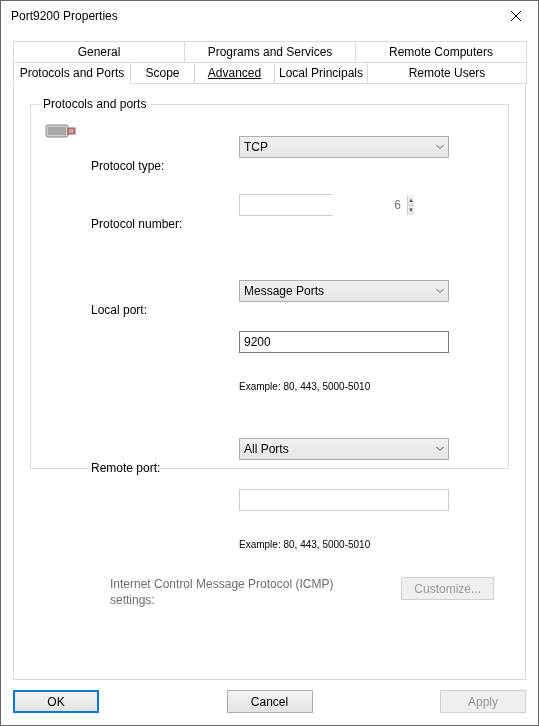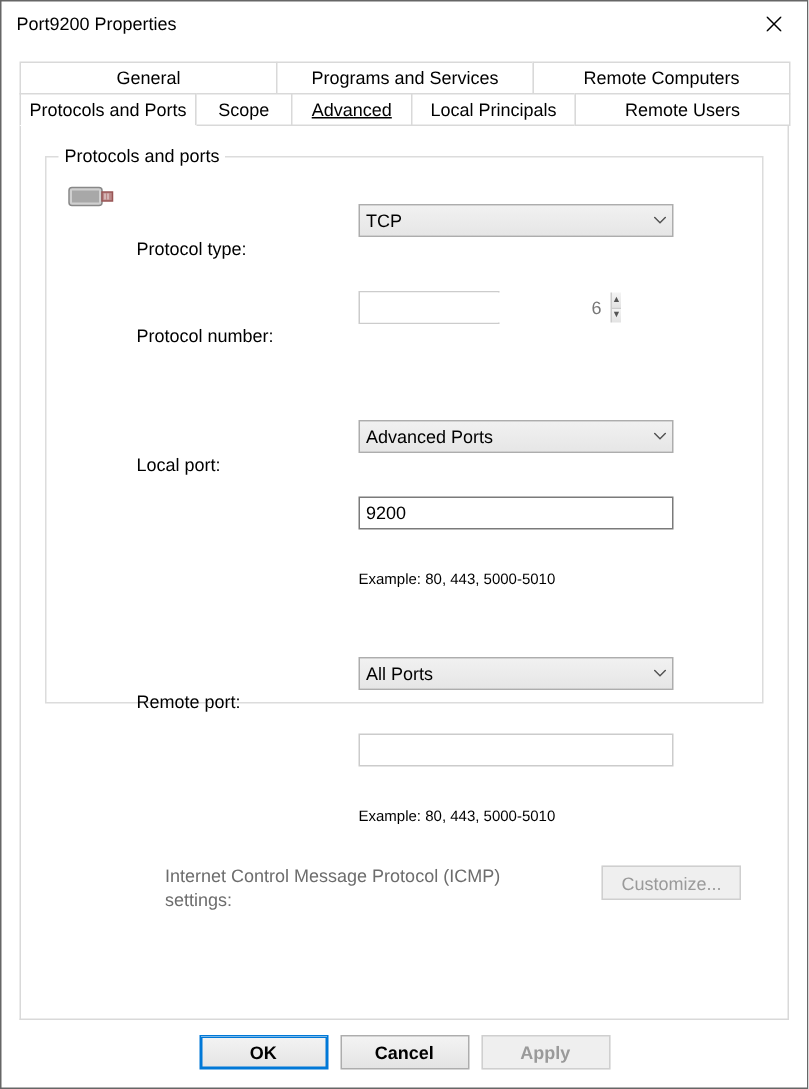--- a/index.html
+++ b/index.html
@@ -14,21 +14,21 @@
 .client { padding: 10px 12px 12px 12px; flex: 1; display: flex; flex-direction: column; }
 
 .tabs-outer { position: relative; }
 .tab-row { display: flex; }
 .tab { border: 1px solid #d9d9d9; background: #fff; padding: 3px 0; text-align: center; cursor: default; position: relative; margin-right: -1px; }
 .tab-row.row1 .tab { flex: 1; }
 .tab-row.row2 { margin-top: -1px; }
 .tab.active { background: #fff; border-bottom: 1px solid #fff; z-index: 2; }
 .tab-row.row1 { z-index: 0; position: relative; }
 .tab-row.row2 { z-index: 1; position: relative; }
-.row2 .t1{ width:118px;} .row2 .t2{ width:65px;} .row2 .t3{ width:81px;text-decoration:underline;} .row2 .t4{ width:110px;} .row2 .t5{ flex:1; }
+.row2 .t1{ width:118px;} .row2 .t2{ width:65px;} .row2 .t3{ width:81px;text-decoration:underline;} .row2 .t4{ width:94px;} .row2 .t5{ flex:1; }
 
 .tab-panel { border: 1px solid #d9d9d9; border-top: none; flex: 1; padding: 14px 16px 10px 16px; position: relative; }
 
 .groupbox { border: 1px solid #dcdcdc; padding: 16px 14px 20px 14px; margin-top: 6px; position: relative; height: 365px;}
 .groupbox-label { position: absolute; top: -8px; left: 8px; background: #fff; padding: 0 4px; }
 
 .form-grid { display: grid; grid-template-columns: 46px 148px 210px; row-gap: 6px; align-items: center; }
 .icon-cell { grid-column: 1; align-self: start; }
 .label-cell { grid-column: 2; margin-top: 38px; }
 .ctrl-cell { grid-column: 3; }
@@ -46,21 +46,21 @@
 .spinner .btns div { flex:1; background:linear-gradient(#f4f4f4,#e3e3e3); display:flex; align-items:center; justify-content:center; font-size:6px; color:#555;}
 .spinner .btns div:first-child{border-bottom:1px solid #cccccc;}
 .hint { color:#000; font-size:10px; }
 
 .icmp-row { display:flex; align-items:flex-start; margin-top:14px;gap:19px; }
 .icmp-label { flex:1; color:#6d6d6d; padding-right:10px; line-height:1.3; }
 .btn { height:23px; min-width:86px; border:1px solid #adadad; background:linear-gradient(#f3f3f3,#e4e4e4); cursor:default; display:inline-flex; align-items:center; justify-content:center; padding:0 12px;}
 .btn.disabled { color:#9a9a9a; border-color:#cfcfcf; background:#efefef; }
 .btn.default { border:1px solid #0078d7; box-shadow: inset 0 0 0 1px #0078d7; }
 
-.button-bar { display:flex; justify-content:center; gap:8px; padding-top:10px;font-weight:bold; }
+.button-bar { display:flex; justify-content:space-between; gap:8px; padding-top:10px; }
 .spacer { height: 6px; }
 .gap { height: 22px; }
 </style>
 </head>
 <body>
 
 <div class="window">
   <div class="titlebar">
     <span class="titlebar-title">Port9200 Properties</span>
     <div class="titlebar-close">
@@ -120,21 +120,21 @@
                   <div>▼</div>
                 </div>
             </div>
           </div>
 
           <div class="span23 gap"></div>
 
           <div class="label-cell">Local port:</div>
           <div class="ctrl-cell">
             <div class="combo">
-              <span>Advanced Ports</span>
+              <span>Message Ports</span>
               <svg class="arrow" width="8" height="5" viewBox="0 0 8 5">
                   <path d="M0 0 L4 4 L8 0" fill="none" stroke="#555"></path>
                 </svg>
             </div>
           </div>
           <div class="label-cell"></div>
           <div class="ctrl-cell"><input class="input" value="9200" style=""></div>
           <div class="label-cell"></div>
           <div class="ctrl-cell hint">Example: 80, 443, 5000-5010</div>
 

